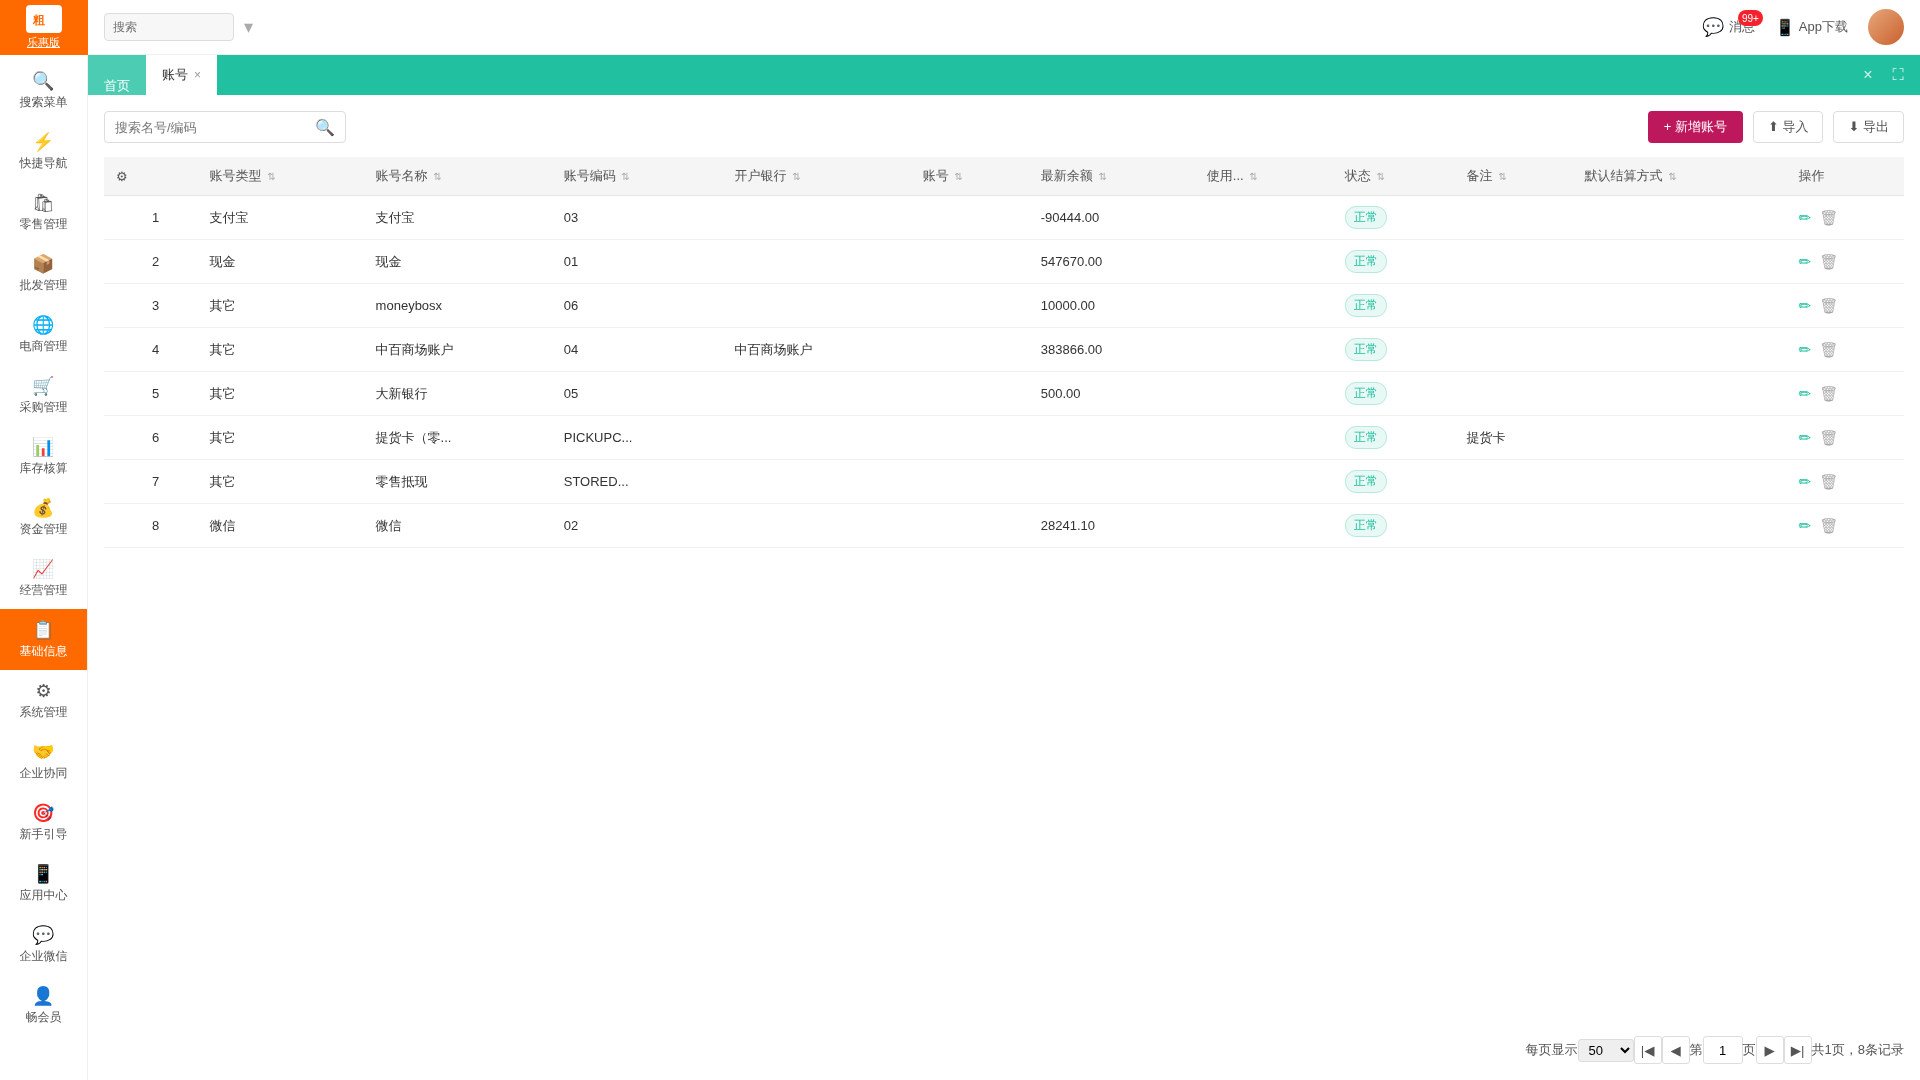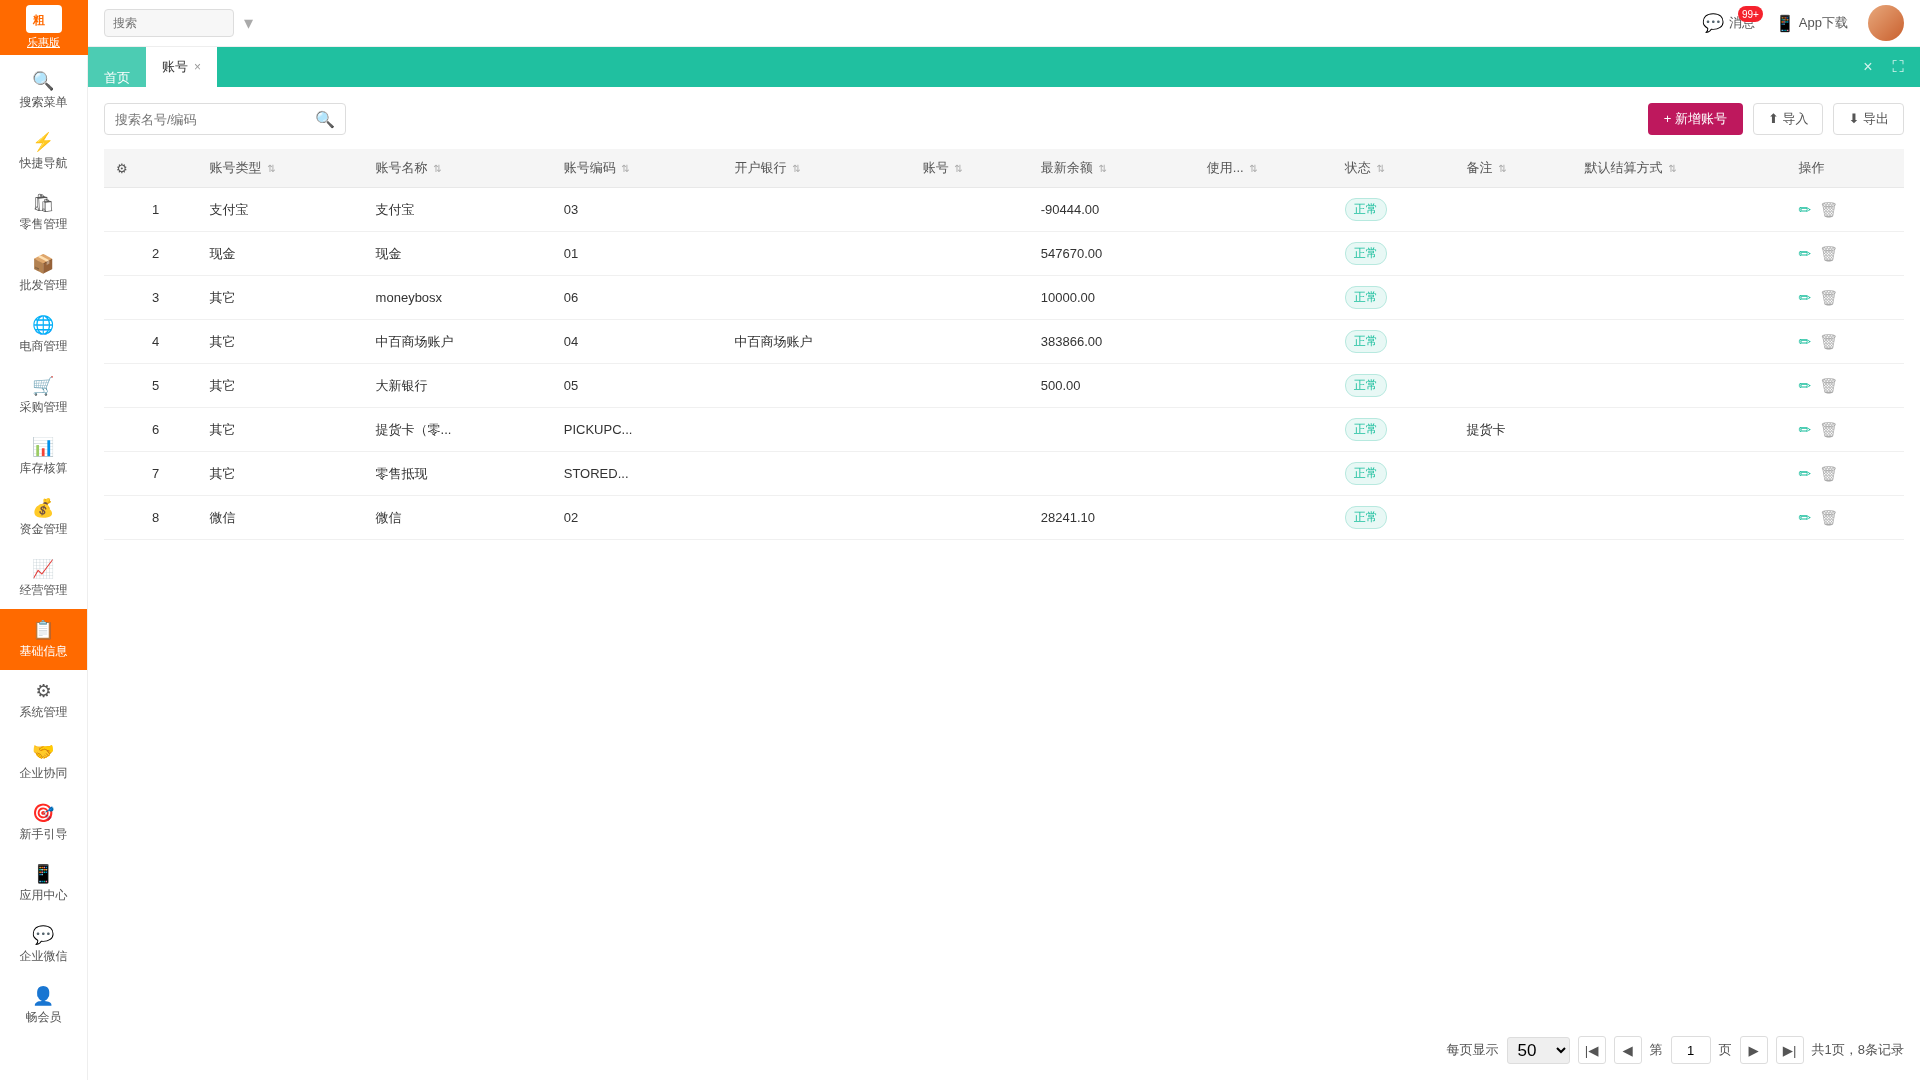--- a/index.html
+++ b/index.html
@@ -66,21 +66,21 @@
     .sidebar-item .item-icon { font-size: 18px; margin-bottom: 2px; }
 
     
     .main-area {
       flex: 1;
       display: flex;
       flex-direction: column;
       overflow: hidden;
     }
     .topbar {
-      height: 47px;
+      height: 55px;
       background: #fff;
       display: flex;
       align-items: center;
       justify-content: space-between;
       padding: 0 16px;
       border-bottom: 1px solid #eee;
       flex-shrink: 0;
     }
     .topbar-left {
       display: flex;
@@ -321,29 +321,28 @@
     .settings-col {
       width: 36px;
     }
 
     
     .pagination {
       display: flex;
       align-items: center;
       justify-content: flex-end;
       padding: 14px 0 0 0;
-      gap: 8px;
       font-size: 13px;
       color: #555;
     }
     .page-size-select {
       border: 1px solid #ddd;
       border-radius: 3px;
       padding: 2px 6px;
-      font-size: 17px;
+      font-size: 13px;
     }
     .page-nav-btn {
       width: 28px;
       height: 28px;
       border: 1px solid #ddd;
       background: #fff;
       border-radius: 3px;
       cursor: pointer;
       display: flex;
       align-items: center;

